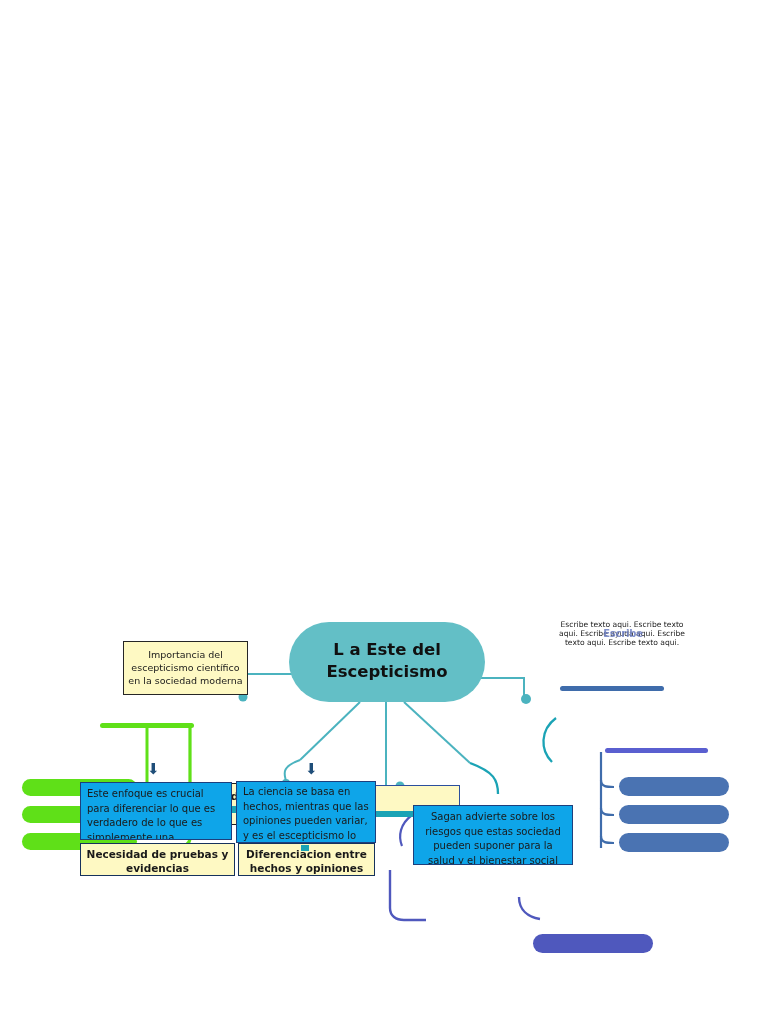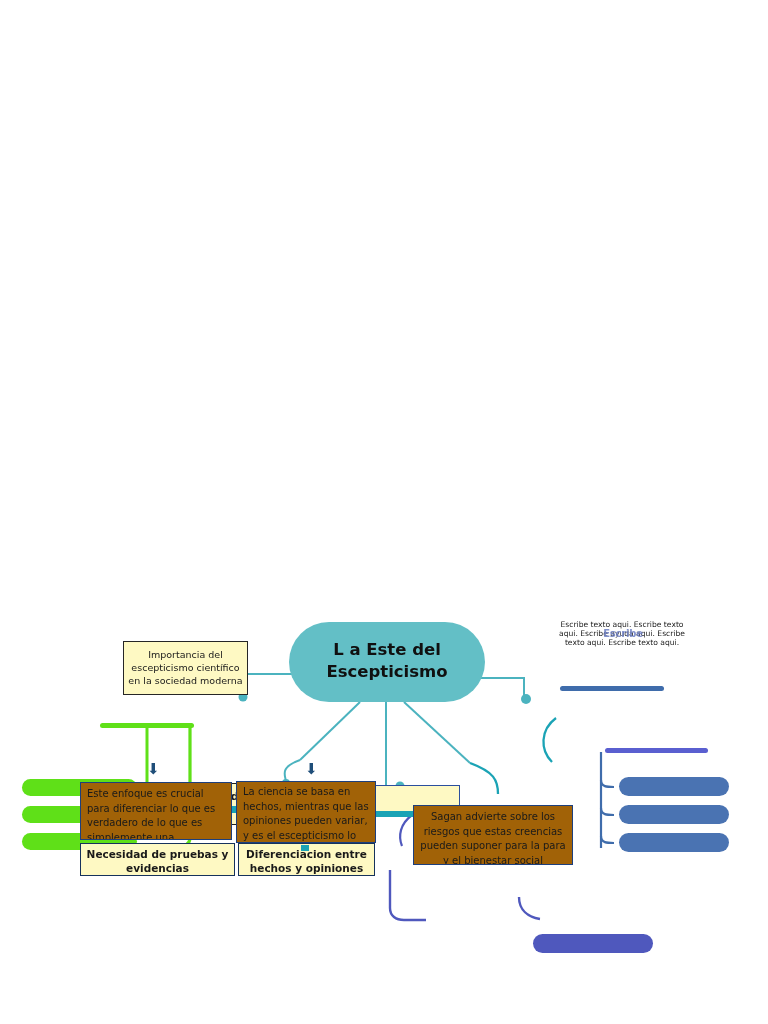--- a/index.html
+++ b/index.html
@@ -124,21 +124,21 @@
   #box-diferenciacion .txt {
     font-size: 10.5px;
     line-height: 14px;
     font-weight: bold;
     padding-top: 3px;
   }
 
   
   .tip-box {
     position: absolute;
-    background: #a16207;
+    background: #0ea5e9;
     border: 1.2px solid #1d3f7d;
     box-sizing: border-box;
     overflow: hidden;
     z-index: 30;
   }
   .tip-box .txt {
     display: block;
     color: #1a1a1a;
     font-size: 10px;
     line-height: 14.6px;
@@ -323,21 +323,21 @@
 
   <div class="tip-box" id="tip-enfoque">
     <span class="txt">Este enfoque es crucial para diferenciar lo que es verdadero de lo que es simplemente una</span>
   </div>
 
   <div class="tip-box" id="tip-ciencia">
     <span class="txt">La ciencia se basa en hechos, mientras que las opiniones pueden variar, y es el escepticismo lo que ayuda a identificar esta</span>
   </div>
 
   <div class="tip-box" id="tip-sagan">
-    <span class="txt">Sagan advierte sobre los riesgos que estas creencias pueden suponer para la para y el bienestar social</span>
+    <span class="txt">Sagan advierte sobre los riesgos que estas sociedad pueden suponer para la salud y el bienestar social</span>
   </div>
 
   <div class="arrow-icon" id="arrow-left">⬇</div>
   <div class="arrow-icon" id="arrow-mid">⬇</div>
 
   <div id="placeholder-text">Escribe texto aqui. Escribe texto aqui. Escribe ayuda aqui. Escribe texto aqui. Escribe texto aqui.</div>
   <div id="placeholder-watermark">Escribe</div>
 
 </div>
 

